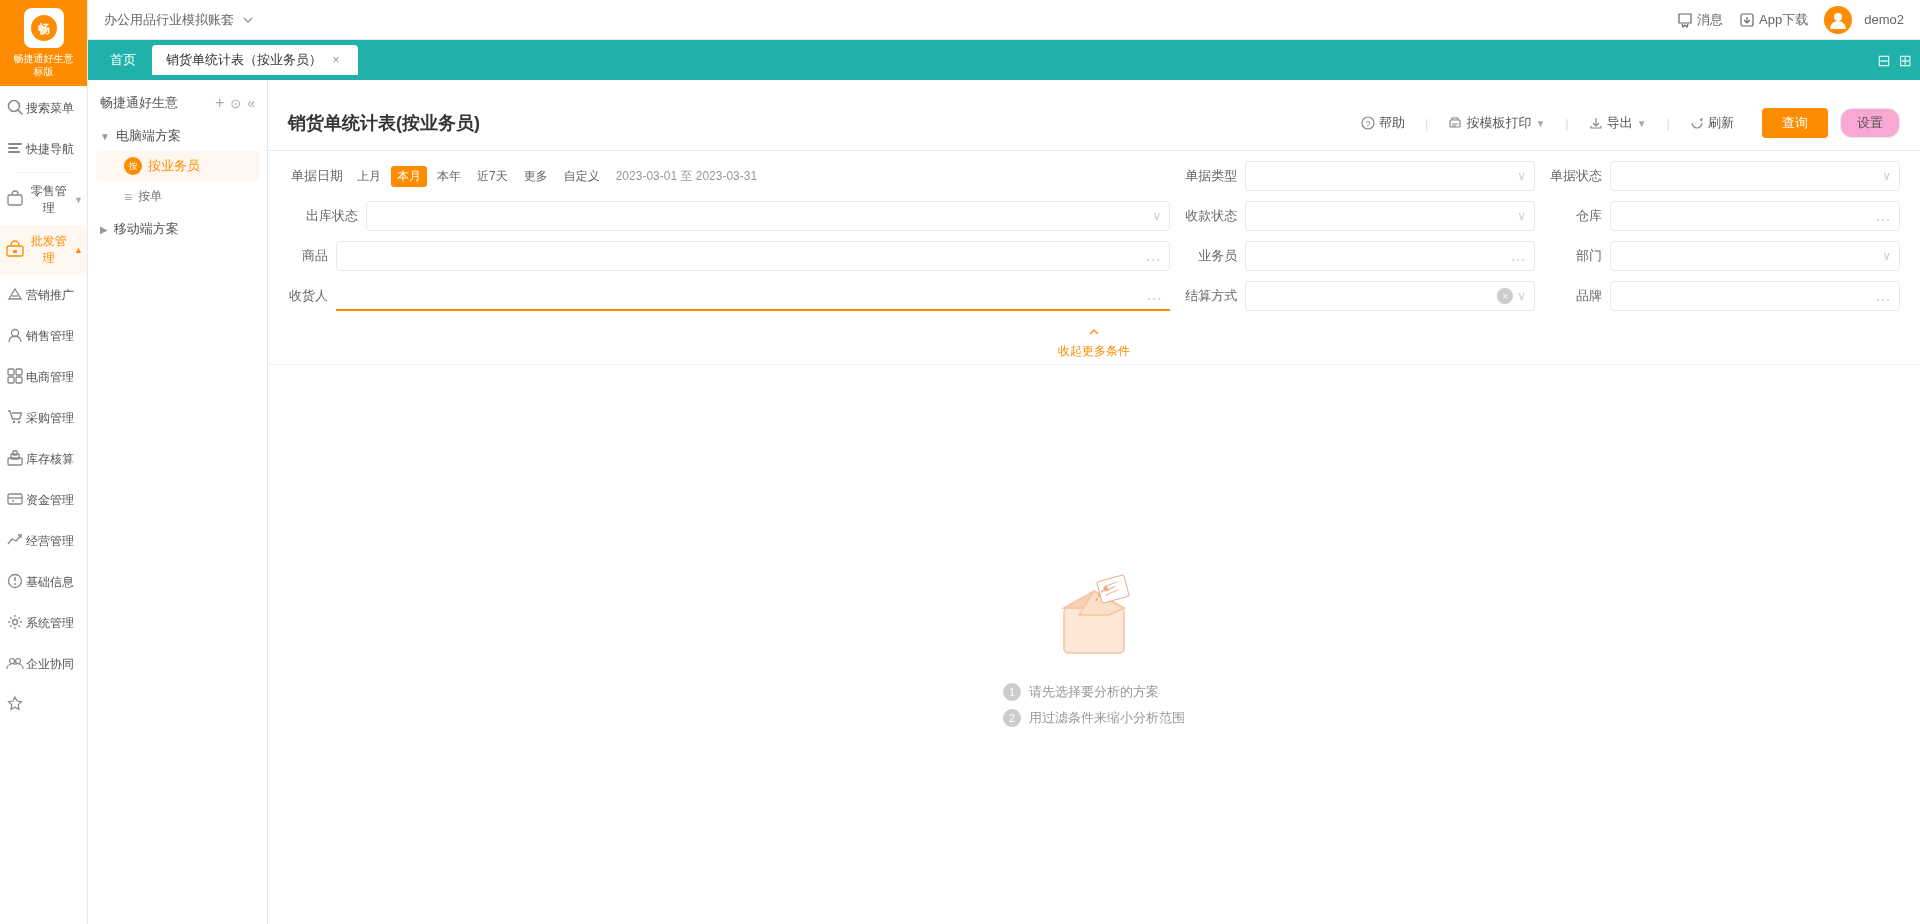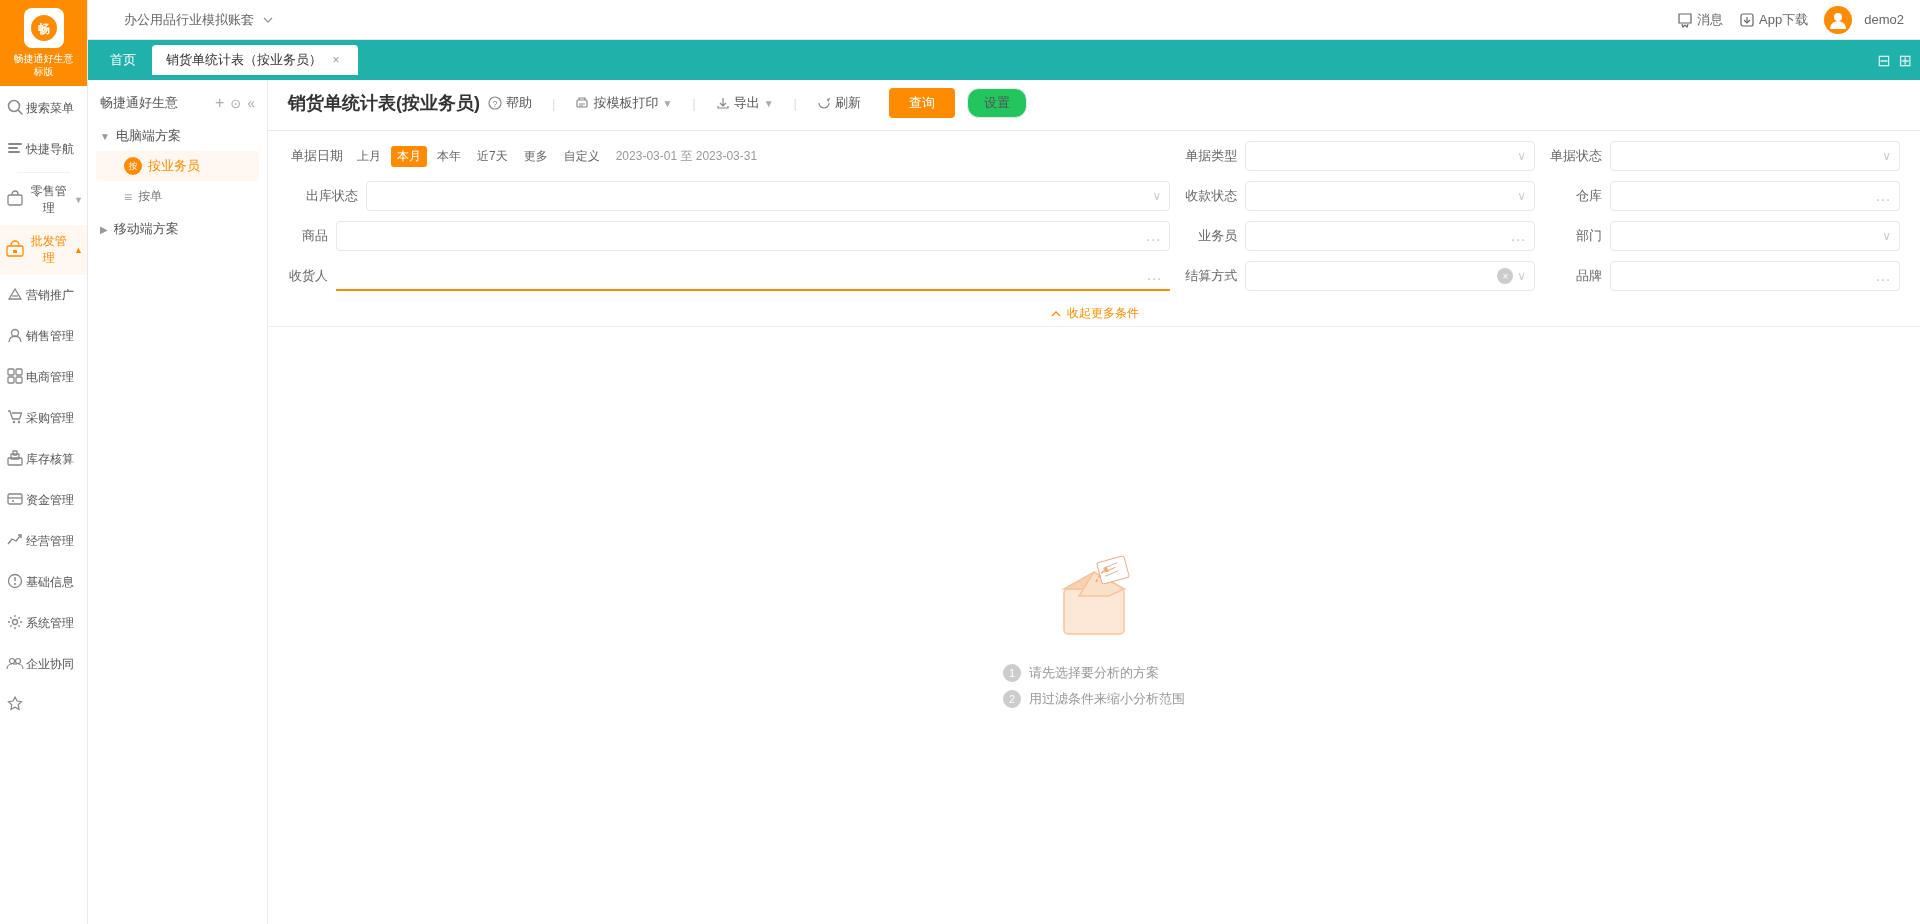--- a/index.html
+++ b/index.html
@@ -15,21 +15,21 @@
     .sidebar-nav-item .nav-icon { width: 22px; height: 22px; display: flex; align-items: center; justify-content: center; margin-bottom: 3px; }
     .sidebar-nav-item .nav-label { font-size: 12px; color: #555; text-align: center; }
     .sidebar-nav-item.active .nav-label { color: #ff8c00; }
     .sidebar-divider { width: 60%; border: none; border-top: 1px solid #f0f0f0; margin: 2px 0; }
 
     
     .main-area { flex: 1; display: flex; flex-direction: column; overflow: hidden; }
 
     
     .top-header { height: 40px; background: #fff; display: flex; align-items: center; justify-content: space-between; padding: 0 16px; border-bottom: 1px solid #e8e8e8; flex-shrink: 0; }
-    .top-header-left { display: flex; align-items: center; gap: 8px; margin-left: 20px; }
+    .top-header-left { display: flex; align-items: center; gap: 8px; }
     .top-header-title { font-size: 13px; color: #666; }
     .top-header-dropdown { display: flex; align-items: center; gap: 4px; cursor: pointer; color: #999; }
     .top-header-right { display: flex; align-items: center; gap: 16px; }
     .top-header-btn { display: flex; align-items: center; gap: 4px; font-size: 13px; color: #666; cursor: pointer; }
     .avatar { width: 28px; height: 28px; border-radius: 50%; background: #ff8c00; display: flex; align-items: center; justify-content: center; overflow: hidden; }
 
     
     .tab-bar { height: 40px; background: #20b2aa; display: flex; align-items: center; padding: 0 8px; flex-shrink: 0; gap: 2px; }
     .tab-item { display: flex; align-items: center; gap: 6px; padding: 6px 14px; border-radius: 4px 4px 0 0; cursor: pointer; font-size: 13px; color: #fff; }
     .tab-item.home { background: transparent; }
@@ -54,43 +54,43 @@
     .scheme-item.active { color: #ff8c00; background: #fff7f0; }
     .scheme-item .scheme-icon { width: 18px; height: 18px; border-radius: 50%; background: #ff8c00; display: flex; align-items: center; justify-content: center; color: #fff; font-size: 10px; }
     .scheme-sub-item { display: flex; align-items: center; gap: 6px; padding: 6px 28px 6px 36px; cursor: pointer; font-size: 12px; color: #777; }
     .mobile-section { display: flex; align-items: center; gap: 6px; padding: 5px 12px; cursor: pointer; color: #555; font-size: 13px; }
     .mobile-section .arrow { font-size: 10px; color: #999; }
 
     
     .main-content { flex: 1; display: flex; flex-direction: column; overflow: hidden; }
 
     
-    .page-header { background: #fff; padding: 8px 20px 0; display: flex; align-items: center; justify-content: flex-start; border-bottom: 1px solid #e8e8e8; flex-shrink: 0; }
+    .page-header { background: #fff; padding: 28px 20px 0; display: flex; align-items: center; justify-content: space-between; border-bottom: 1px solid #e8e8e8; flex-shrink: 0; }
     .page-title { font-size: 18px; font-weight: 600; color: #333; padding-bottom: 12px; }
     .page-header-actions { display: flex; align-items: center; gap: 12px; padding-bottom: 12px; }
     .page-header-btn { display: flex; align-items: center; gap: 4px; font-size: 13px; color: #555; cursor: pointer; padding: 4px 8px; }
     .btn-divider { color: #ddd; }
     .export-btn { position: relative; display: flex; align-items: center; gap: 4px; }
     .dropdown-arrow { font-size: 10px; color: #aaa; }
     .filter-row { display: flex; align-items: center; gap: 12px; margin-bottom: 10px; }
     .filter-item { display: flex; align-items: center; gap: 8px; flex: 1; }
     .filter-label { color: #666; font-size: 13px; white-space: nowrap; min-width: 55px; text-align: right; }
     .filter-control { flex: 1; border: 1px solid #e8e8e8; border-radius: 4px; height: 30px; display: flex; align-items: center; padding: 0 8px; background: #fff; cursor: pointer; position: relative; }
     .filter-control .control-text { flex: 1; font-size: 13px; color: #999; }
     .filter-control .dots { color: #ccc; font-size: 16px; cursor: pointer; margin-left: auto; }
     .filter-control .chevron { color: #ccc; font-size: 12px; margin-left: auto; }
     .date-tabs { display: flex; align-items: center; gap: 4px; }
     .date-tab { padding: 2px 6px; border-radius: 3px; font-size: 12px; color: #666; cursor: pointer; }
     .date-tab.active { background: #ff8c00; color: #fff; }
     .date-range { font-size: 12px; color: #999; margin-left: 4px; white-space: nowrap; }
     .filter-date-wrapper { display: flex; align-items: center; gap: 6px; flex: 1; }
 
-    .collapse-bar { display: flex; align-items: center; justify-content: center; padding: 4px 0; cursor: pointer; color: #ff8c00; font-size: 12px; gap: 4px; margin-top: 2px; }
+    .collapse-bar { display: flex; align-items: center; justify-content: center; padding: 4px 0; cursor: pointer; color: #ff8c00; font-size: 12px; gap: 4px; margin-top: 2px; flex-direction: column; }
     .btn-query { background: #ff8c00; color: #fff; border: none; border-radius: 4px; padding: 6px 20px; font-size: 13px; cursor: pointer; white-space: nowrap; }
-    .btn-setting { background: #22c55e; color: #555; border: 1px solid #e8e8e8; border-radius: 12px; padding: 5px 16px; font-size: 13px; cursor: pointer; white-space: nowrap; }
+    .btn-setting { background: #f9a8d4; color: #555; border: 1px solid #e8e8e8; border-radius: 12px; padding: 5px 16px; font-size: 13px; cursor: pointer; white-space: nowrap; }
 
     
     .empty-state { flex: 1; display: flex; flex-direction: column; align-items: center; justify-content: center; background: #fff; margin: 0; }
     .empty-icon { width: 100px; height: 100px; margin-bottom: 20px; }
     .empty-tips { display: flex; flex-direction: column; gap: 8px; }
     .empty-tip { display: flex; align-items: center; gap: 8px; font-size: 13px; color: #999; }
     .tip-num { width: 18px; height: 18px; border-radius: 50%; background: #ccc; color: #fff; font-size: 11px; display: flex; align-items: center; justify-content: center; flex-shrink: 0; }
 
     .filter-section { background: #fff; border-bottom: 1px solid #f0f0f0; }
 

